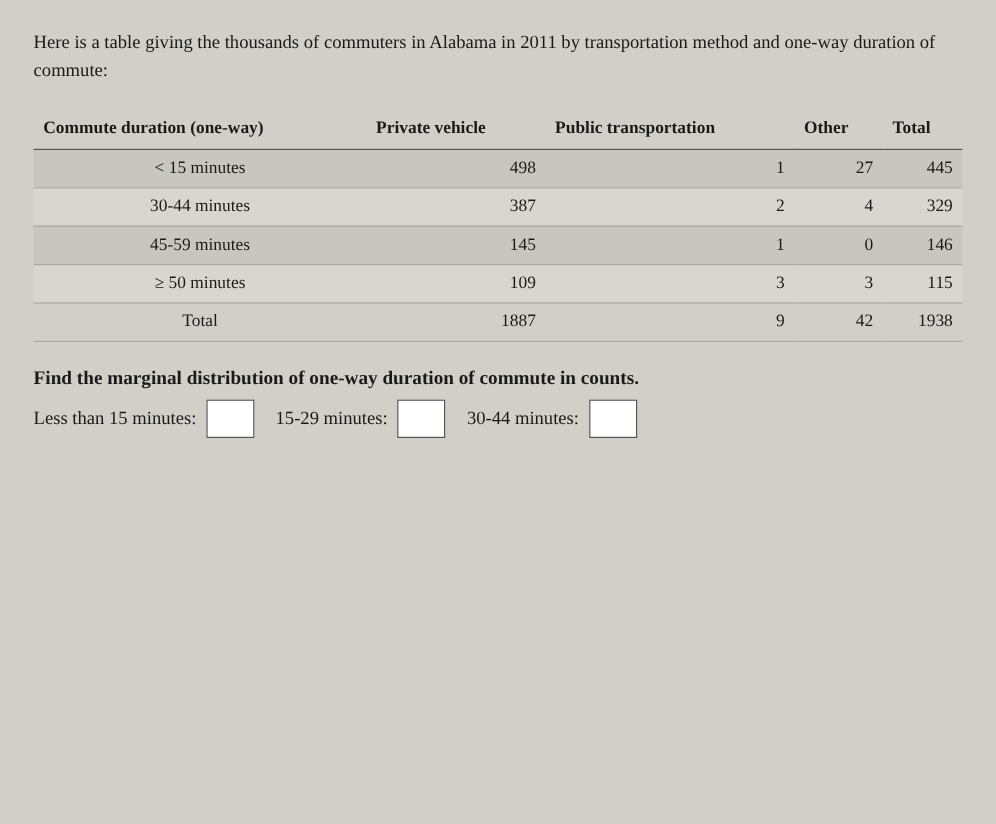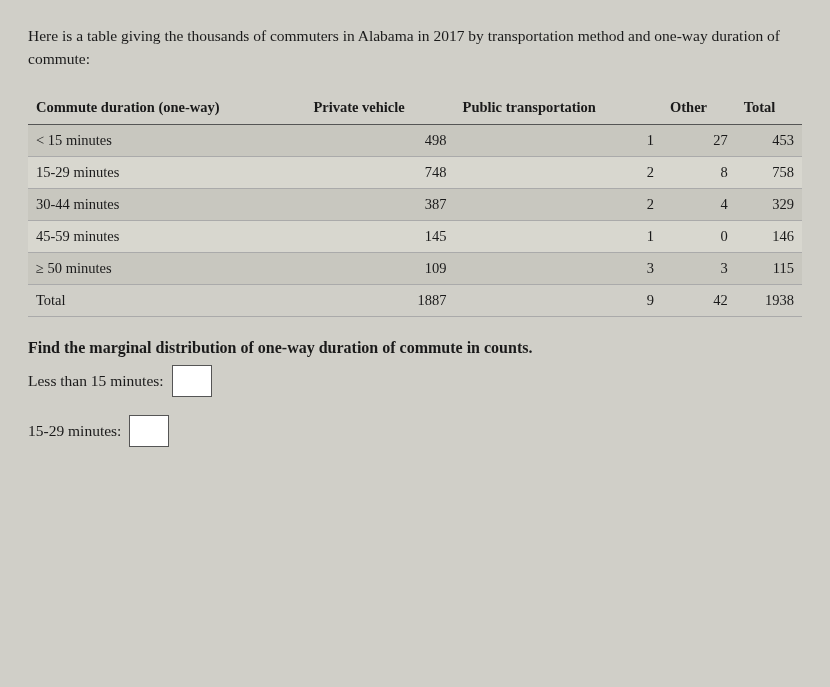--- a/index.html
+++ b/index.html
@@ -49,21 +49,21 @@
 
     .data-table tbody tr:nth-child(odd) {
       background: #c8c7bf;
     }
     .data-table tbody tr:nth-child(even) {
       background: #d8d7cf;
     }
 
     .data-table tbody tr td {
       padding: 7px 8px;
-      text-align: left;
+      text-align: center;
       vertical-align: middle;
     }
 
     .data-table tbody tr td.num-col {
       text-align: right;
     }
 
     .data-table tbody tr.total-row {
       border-top: 1.5px solid #555;
       background: #d0cfc8;
@@ -71,21 +71,21 @@
 
     .question-text {
       font-size: 16px;
       font-weight: bold;
       margin-bottom: 6px;
       line-height: 1.4;
     }
 
     .answer-section {
       display: flex;
-      flex-direction: column;
+      flex-direction: row;
       gap: 18px;
     }
 
     .answer-row {
       display: flex;
       align-items: center;
       gap: 8px;
       font-size: 15.5px;
     }
 
@@ -98,46 +98,39 @@
       height: 32px;
       border: 1.5px solid #555;
       background: #fff;
       outline: none;
       font-size: 14px;
     }
   </style>
 </head>
 <body>
 
-<p class="intro-text">Here is a table giving the thousands of commuters in Alabama in 2017 by transportation method and one-way duration of commute:</p>
+<p class="intro-text">Here is a table giving the thousands of commuters in Alabama in 2011 by transportation method and one-way duration of commute:</p>
 
 <table class="data-table">
   <thead>
     <tr>
       <th>Commute duration (one-way)</th>
       <th class="num-col">Private vehicle</th>
       <th class="num-col">Public transportation</th>
       <th class="num-col">Other</th>
       <th class="num-col">Total</th>
     </tr>
   </thead>
   <tbody id="table-body">
   <tr>
         <td>&lt; 15 minutes</td>
         <td class="num-col">498</td>
         <td class="num-col">1</td>
         <td class="num-col">27</td>
-        <td class="num-col">453</td>
-      </tr>
-      <tr>
-        <td>15-29 minutes</td>
-        <td class="num-col">748</td>
-        <td class="num-col">2</td>
-        <td class="num-col">8</td>
-        <td class="num-col">758</td>
+        <td class="num-col">445</td>
       </tr>
       <tr>
         <td>30-44 minutes</td>
         <td class="num-col">387</td>
         <td class="num-col">2</td>
         <td class="num-col">4</td>
         <td class="num-col">329</td>
       </tr>
       <tr>
         <td>45-59 minutes</td>
@@ -167,13 +160,17 @@
 
 <div class="answer-section">
   <div class="answer-row">
     <span class="answer-label">Less than 15 minutes:</span>
     <input type="text" class="answer-input" value="" style="">
   </div>
   <div class="answer-row">
     <span class="answer-label">15-29 minutes:</span>
     <input type="text" class="answer-input" value="" style="">
   </div>
+  <div class="answer-row">
+    <span class="answer-label">30-44 minutes:</span>
+    <input type="text" class="answer-input" value="" style="">
+  </div>
 </div>
 
 </body></html>

